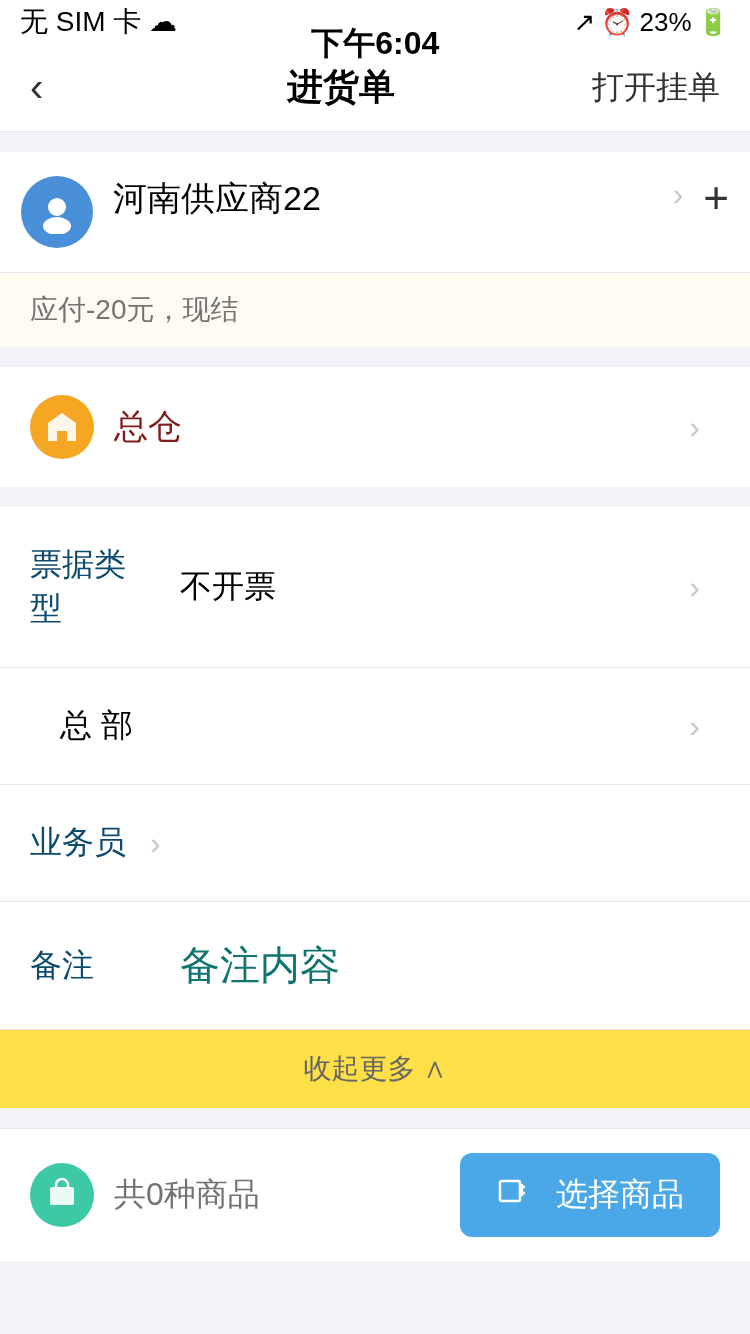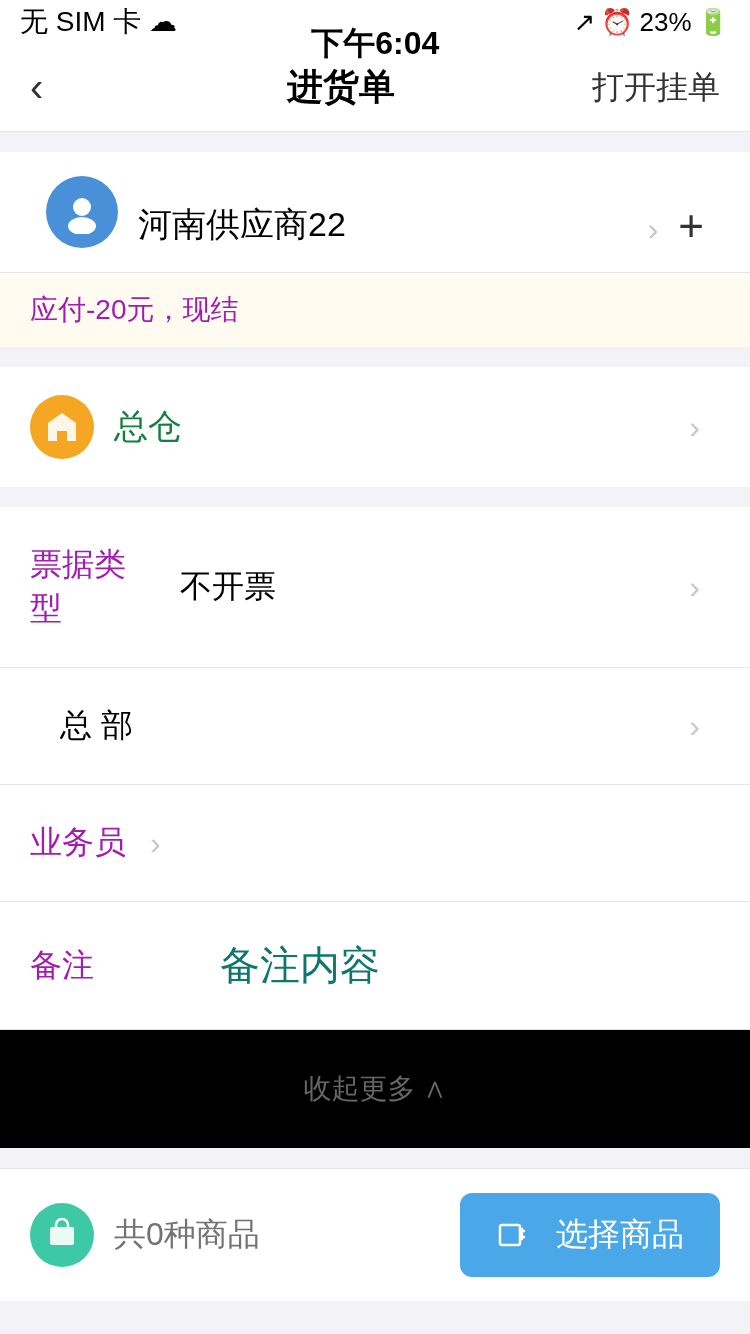--- a/index.html
+++ b/index.html
@@ -61,22 +61,22 @@
     }
 
     
     .card {
       background: #fff;
     }
 
     
     .supplier-row {
       display: flex;
-      align-items: flex-end;
-      padding: 24px 46px;
+      align-items: flex-start;
+      padding: 24px 21px;
       border-bottom: 1px solid #e5e5ea;
     }
     .supplier-avatar {
       width: 72px;
       height: 72px;
       border-radius: 50%;
       background: #4a90d9;
       display: flex;
       align-items: center;
       justify-content: center;
@@ -99,21 +99,21 @@
       color: #333;
       line-height: 1;
       cursor: pointer;
     }
 
     
     .notice-row {
       background: #fffbf0;
       padding: 18px 30px;
       font-size: 28px;
-      color: #a21caf;
+      color: #737373;
     }
 
     
     .warehouse-row {
       display: flex;
       align-items: center;
       padding: 28px 30px;
     }
     .warehouse-icon {
       width: 64px;
@@ -123,60 +123,60 @@
       display: flex;
       align-items: center;
       justify-content: center;
       margin-right: 20px;
       flex-shrink: 0;
     }
     .warehouse-icon svg { width: 36px; height: 36px; }
     .warehouse-name {
       flex: 1;
       font-size: 34px;
-      color: #15803d;
+      color: #7f1d1d;
     }
 
     
     .form-card {
       background: #fff;
     }
     .form-row {
       display: flex;
       align-items: center;
       padding: 36px 30px;
       border-bottom: 1px solid #e5e5ea;
     }
-    .form-row:last-child { border-bottom: none; gap: 40px; }
+    .form-row:last-child { border-bottom: none; }
     .form-label {
       font-size: 32px;
-      color: #a21caf;
+      color: #0c4a6e;
       width: 120px;
       flex-shrink: 0;
     }
     .form-value {
       flex: 1;
       font-size: 32px;
       color: #000;
       padding-left: 30px;
     }
     .form-placeholder {
       flex: 1;
       font-size: 40px;
       color: #0f766e;
       padding-left: 30px;
     }
 
     
     .collapse-row {
-      background: #000000;
+      background: #fde047;
       display: flex;
       align-items: center;
       justify-content: center;
-      padding: 40px 30px;
+      padding: 20px 30px;
       border-top: 1px solid #e5e5ea;
       cursor: pointer;
     }
     .collapse-text {
       font-size: 28px;
       color: #666;
     }
 
     
     .bottom-bar {
@@ -203,21 +203,20 @@
       font-size: 32px;
       color: #737373;
     }
     .select-btn {
       background: #4aa8e8;
       color: #fff;
       font-size: 32px;
       padding: 20px 36px;
       border-radius: 12px;
       display: flex;
-      align-items: center;
       gap: 24px;
       cursor: pointer;
     }
     .select-btn svg { width: 36px; height: 36px; }
 
     
     .page-bg {
       flex: 1;
       background: #f2f2f7;
       min-height: 300px;

